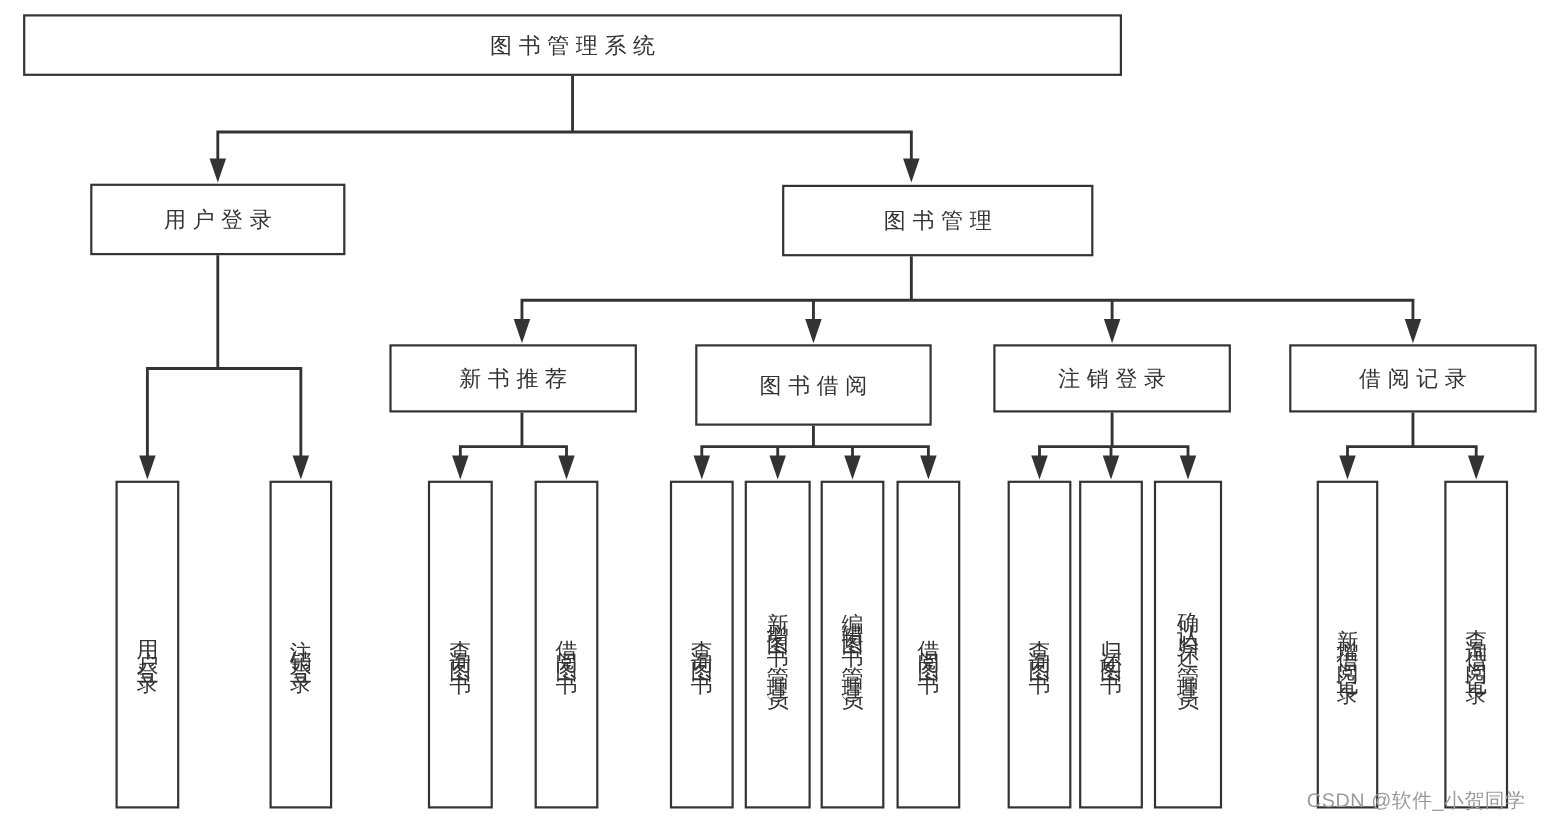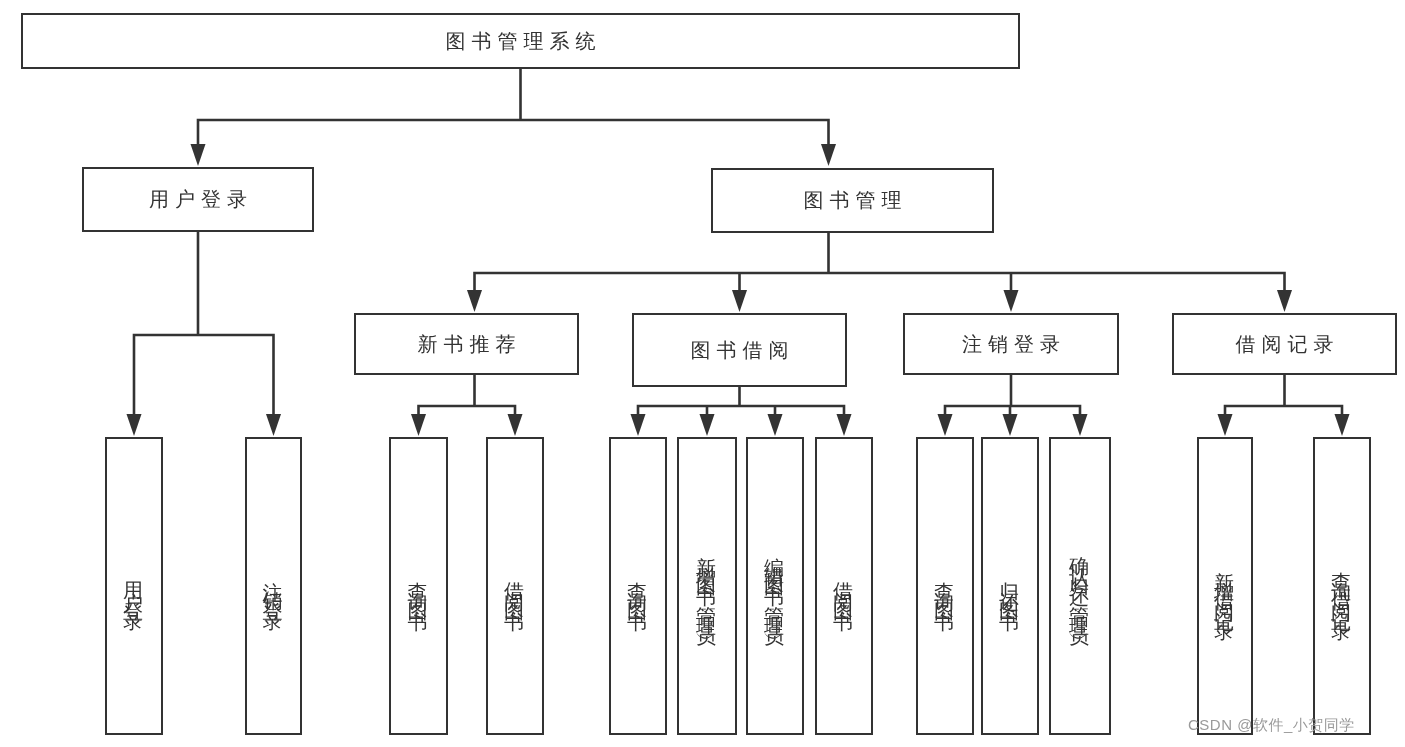--- a/index.html
+++ b/index.html
@@ -56,21 +56,21 @@
     writing-mode: vertical-rl;
     text-orientation: mixed;
     font-size: 20px;
     letter-spacing: 10px;
     white-space: nowrap;
   }
   .watermark {
     position: absolute;
     left: 1188px;
     top: 716px;
-    font-size: 15px;
+    font-size: 18px;
     letter-spacing: 0.5px;
     color: var(--color-watermark);
     white-space: nowrap;
     z-index: 5;
   }
 </style>
 </head>
 <body>
 
 <div class="stage">

